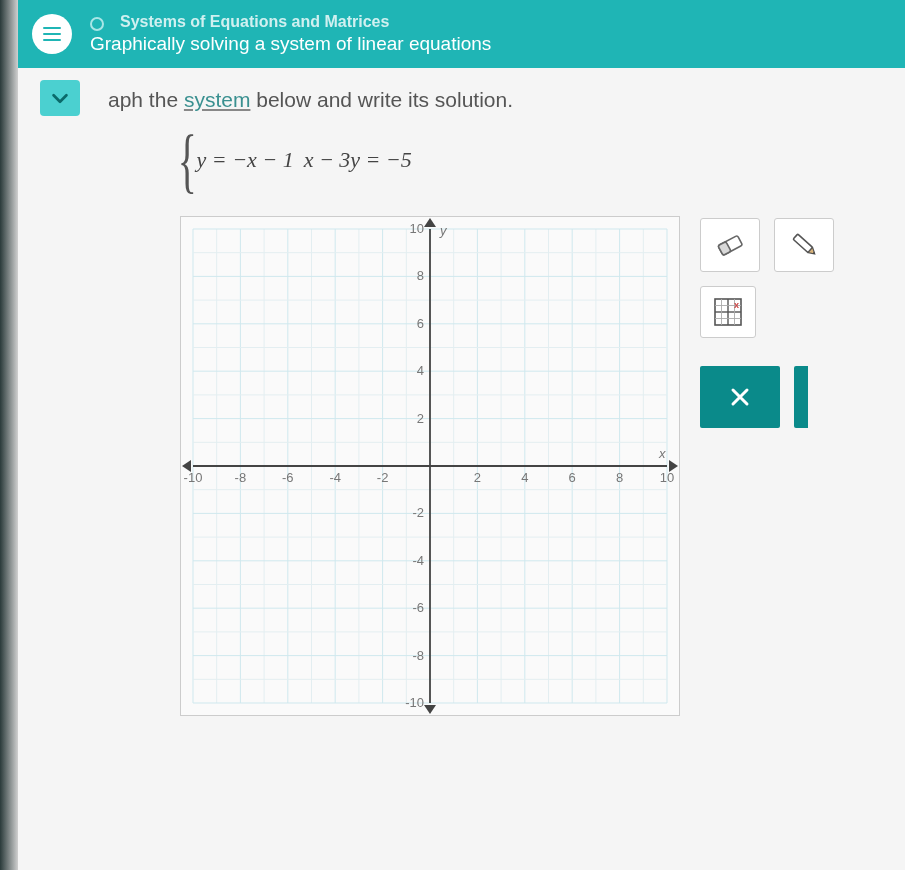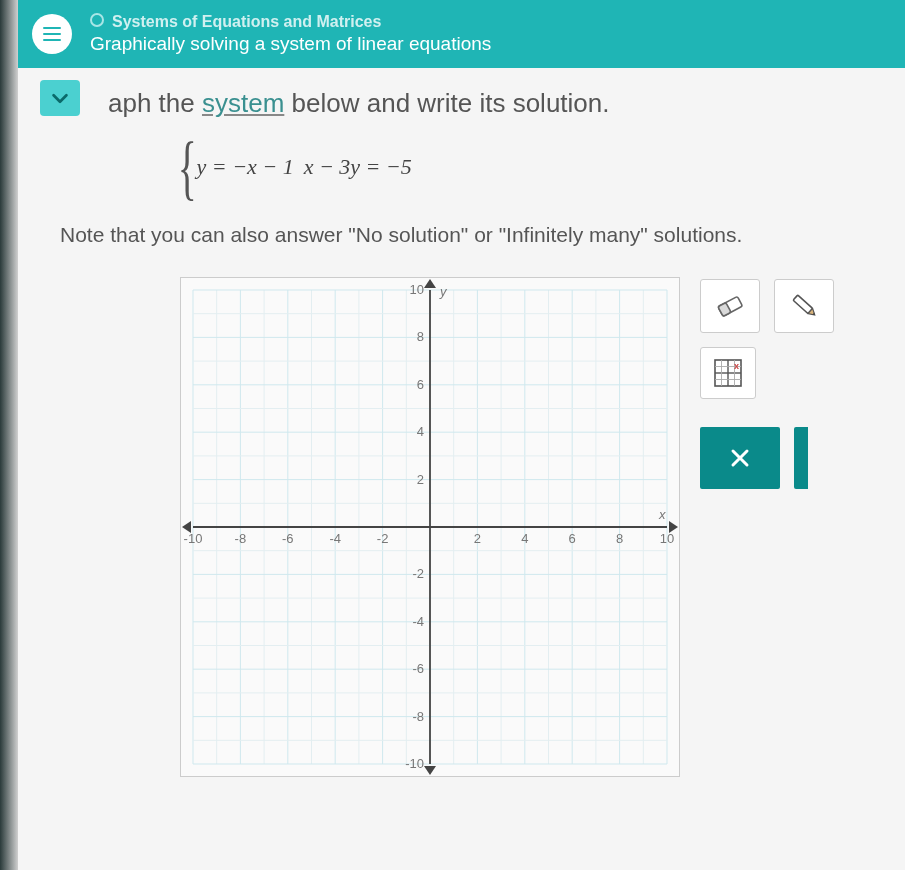--- a/index.html
+++ b/index.html
@@ -38,21 +38,21 @@
       gap: 4px;
       margin-right: 18px;
       flex-shrink: 0;
     }
     .hamburger span {
       width: 18px; height: 2px;
       background: #1fb5b5;
       border-radius: 1px;
     }
     .header-titles { display: flex; flex-direction: column; gap: 2px; }
-    .breadcrumb-row { display: flex; align-items: flex-start; gap: 8px; }
+    .breadcrumb-row { display: flex; align-items: flex-end; gap: 16px; }
     .circle-o {
       width: 14px; height: 14px;
       border: 2px solid #a8e6e6;
       border-radius: 50%;
     }
     .breadcrumb-text { font-size: 16px; color: #d0f0f0; font-weight: 600; }
     .page-title { font-size: 19px; font-weight: 400; color: #fff; }
 
     .tab-row {
       position: absolute;
@@ -66,21 +66,21 @@
       display: flex; align-items: center; justify-content: center;
       margin-right: 6px;
     }
 
     .content {
       position: absolute;
       left: 60px; top: 88px;
       right: 20px;
       color: #555;
     }
-    .prompt { font-size: 26px; padding-left: 48px; margin-bottom: 18px; }
+    .prompt { font-size: 21px; padding-left: 48px; margin-bottom: 18px; }
     .prompt .underlined { text-decoration: underline; color: #3a9090; text-decoration-color: #888; }
 
     .equations {
       font-family: 'Times New Roman', Times, serif;
       font-size: 22px;
       color: #444;
       display: flex;
       align-items: center;
       margin-left: 110px;
       margin-bottom: 26px;
@@ -178,21 +178,20 @@
   </div>
 
   <div class="equations">
     <div class="brace">{</div>
     <div class="eq-rows">
       <div>y = −x − 1</div>
       <div>x − 3y = −5</div>
     </div>
   </div>
 
-  <div class="note">Note that you can also answer "No solution" or "Infinitely many" solutions.</div>
 
   <div class="work-area">
     <div class="graph-box">
       <svg class="graph-grid" width="498" height="498" viewBox="0 0 498 498">
         <g id="grid">
             <line x1="12" y1="486" x2="12" y2="12" stroke="#cfe8ee" stroke-width="1"></line>
             <line x1="35.7" y1="486" x2="35.7" y2="12" stroke="#e3eef1" stroke-width="1"></line>
             <line x1="59.400000000000006" y1="486" x2="59.400000000000006" y2="12" stroke="#cfe8ee" stroke-width="1"></line>
             <line x1="83.1" y1="486" x2="83.1" y2="12" stroke="#e3eef1" stroke-width="1"></line>
             <line x1="106.80000000000001" y1="486" x2="106.80000000000001" y2="12" stroke="#cfe8ee" stroke-width="1"></line>

